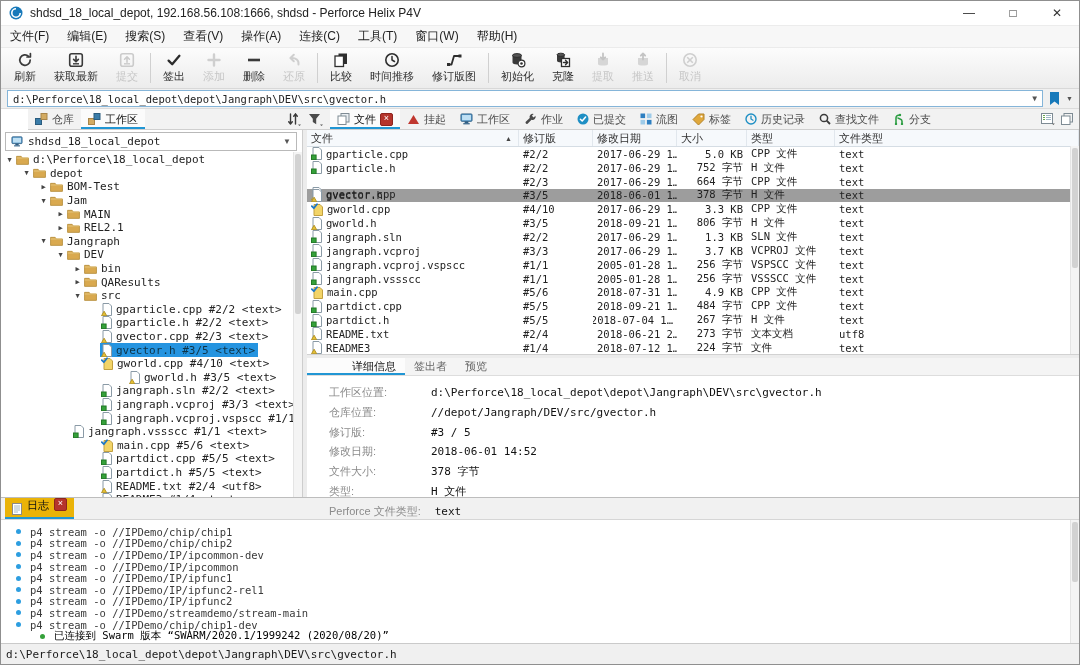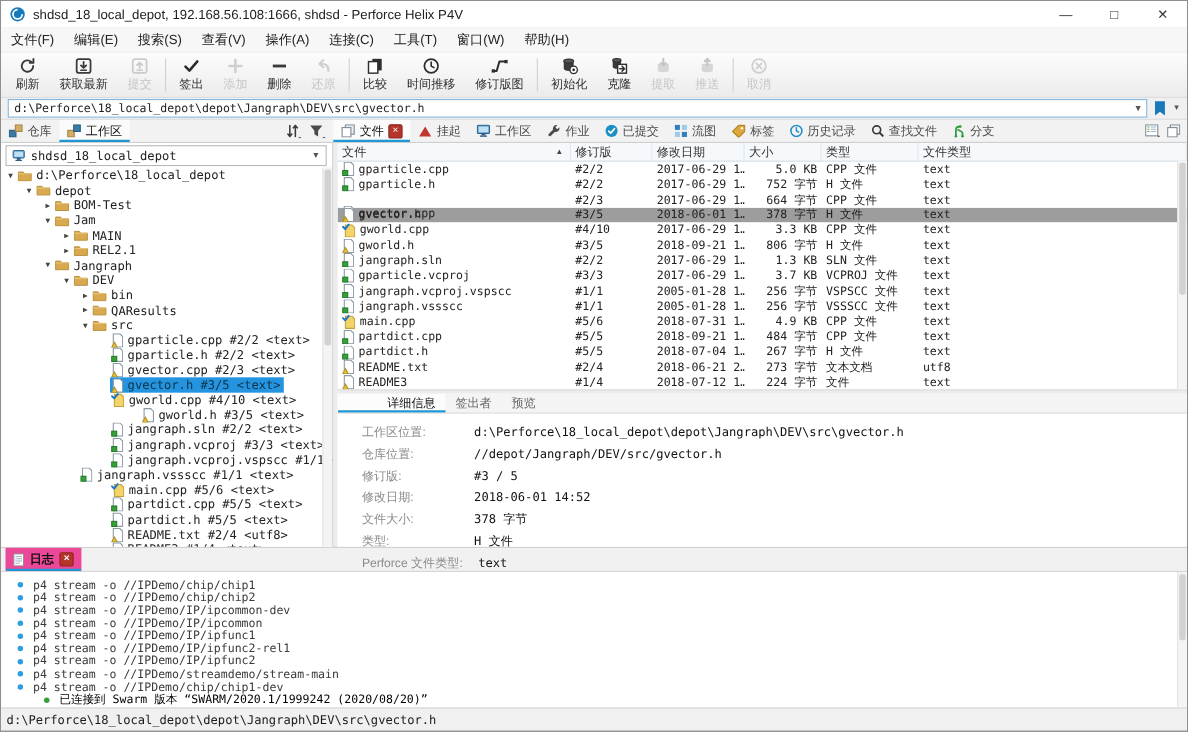--- a/index.html
+++ b/index.html
@@ -32,21 +32,21 @@
   
   .addressrow{height:19px;background:#f0f0f0;display:flex;align-items:center;padding:0 6px 0 6px;gap:5px;
     border-bottom:1px solid #dcdcdc;flex:0 0 auto;}
   .addressbox{flex:1;height:15px;background:#fff;border:1px solid #85b5d9;display:flex;align-items:center;
     padding:0 5px;font-size:10.5px;}
   .addr-caret{margin-left:auto;color:#555;font-size:8px;}
   .mini-caret{font-size:7px;color:#555;}
 
   
   .tabrow{height:20px;display:flex;align-items:stretch;background:#f2f2f2;border-bottom:1px solid #cfcfcf;
-    font-size:11px;flex:0 0 auto;}
+    font-size:11px;flex:0 0 auto;margin-left:27px;}
   .tabs-left{width:302px;display:flex;align-items:stretch;flex:0 0 auto;}
   .tabs-right{flex:1;display:flex;align-items:stretch;min-width:0;}
   .tab{display:flex;align-items:center;gap:4px;padding:0 7px;color:#4c4c4c;position:relative;}
   .tab.active{background:#fbfbfb;box-shadow:inset 0 -2px 0 #2196d4;color:#111;}
   .tab-tools{margin-left:auto;display:flex;align-items:center;gap:6px;padding-right:6px;}
   .close-box{width:11px;height:11px;background:#b5342c;border:1px solid #8f241e;border-radius:2px;color:#fff;
     font-size:9px;line-height:9px;text-align:center;}
 
   
   .content{flex:1;display:flex;min-height:0;}
@@ -89,22 +89,22 @@
   .dtab.active{color:#111;box-shadow:inset 0 -2px 0 #2196d4;background:#fcfcfc;padding-left:45px;}
   .detail-fields{padding:9px 0 0 22px;}
   .dfield{display:flex;margin-bottom:4.8px;align-items:baseline;}
   .dlabel{color:#8b8b8b;min-width:88px;margin-right:14px;white-space:nowrap;}
   .dvalue{color:#111;white-space:nowrap;}
 
   
   .logpane{height:145px;flex:0 0 auto;display:flex;flex-direction:column;border-top:1px solid #bdbdbd;}
   .log-tabrow{height:21px;background:#f1f1f1;display:flex;align-items:stretch;padding-left:4px;font-size:11px;
     border-bottom:1px solid #d6d6d6;flex:0 0 auto;}
-  .log-tab{display:flex;align-items:center;gap:5px;padding:0 7px;background:#ec4899;
-    box-shadow:inset 0 -2px 0 #2196d4;color:#111;font-weight:bold;}
+  .log-tab{display:flex;gap:5px;padding:0 7px;background:#eab308;
+    box-shadow:inset 0 -2px 0 #2196d4;color:#111;}
   .log-content{flex:1;background:#fff;font-size:10.5px;color:#3a3a3a;padding-top:6px;overflow:hidden;
     position:relative;}
   .log-line{height:11.6px;display:flex;align-items:center;white-space:nowrap;}
   .log-line .dot{width:5px;height:5px;border-radius:50%;background:#2d9ee0;margin:0 9px 0 15px;flex:0 0 auto;}
   .log-line.info .dot{background:#35a13a;margin-left:39px;}
   .log-line.info{color:#000;}
 
   
   .statusbar{height:20px;background:#f0f0f0;border-top:1px solid #cacaca;display:flex;align-items:center;
     padding:0 5px;font-size:11px;flex:0 0 auto;color:#1a1a1a;}
@@ -991,21 +991,21 @@
               </div>
             </div>
             <div class="ftr">
               <div class="td" style="width: 212px;">
                 <span class="ic">
                   <svg width="11" height="13" viewBox="0 0 11 13">
                     <path d="M2 0.5h6l2.5 2.5v9.5H2z" fill="#fff" stroke="#8a9aa6"></path>
                     <rect x="0.5" y="8" width="4.6" height="4.6" fill="#35a13a" stroke="#237a27"></rect>
                   </svg>
                 </span>
-                <span>gparticle.vcproj</span>
+                <span>jangraph.vcproj</span>
               </div>
               <div class="td" style="width: 74px;">
                 <span>#3/3</span>
               </div>
               <div class="td" style="width: 84px;">
                 <span>2017-06-29 1…</span>
               </div>
               <div class="td num" style="width: 70px;">
                 <span>3.7 KB</span>
               </div>
@@ -1126,21 +1126,21 @@
                   <svg width="11" height="13" viewBox="0 0 11 13">
                     <path d="M2 0.5h6l2.5 2.5v9.5H2z" fill="#fff" stroke="#8a9aa6"></path>
                     <rect x="0.5" y="8" width="4.6" height="4.6" fill="#35a13a" stroke="#237a27"></rect>
                   </svg>
                 </span>
                 <span>partdict.h</span>
               </div>
               <div class="td" style="width: 74px;">
                 <span>#5/5</span>
               </div>
-              <div class="td" style="width: 84px;">
+              <div class="td" style="width: 84px; justify-content: flex-end;">
                 <span>2018-07-04 1…</span>
               </div>
               <div class="td num" style="width: 70px;">
                 <span>267 字节</span>
               </div>
               <div class="td" style="width: 88px;">
                 <span>H 文件</span>
               </div>
               <div class="td" style="flex: 1 1 0%;">
                 <span>text</span>

